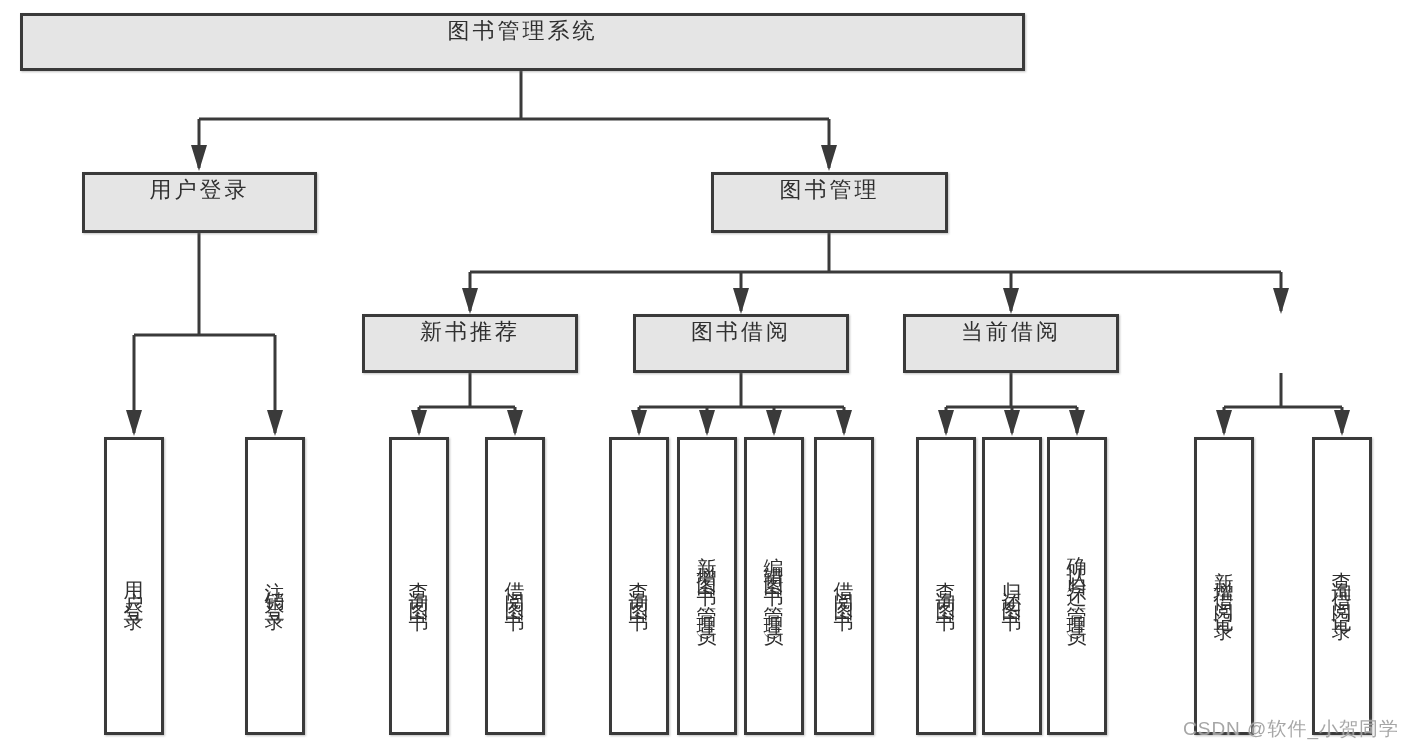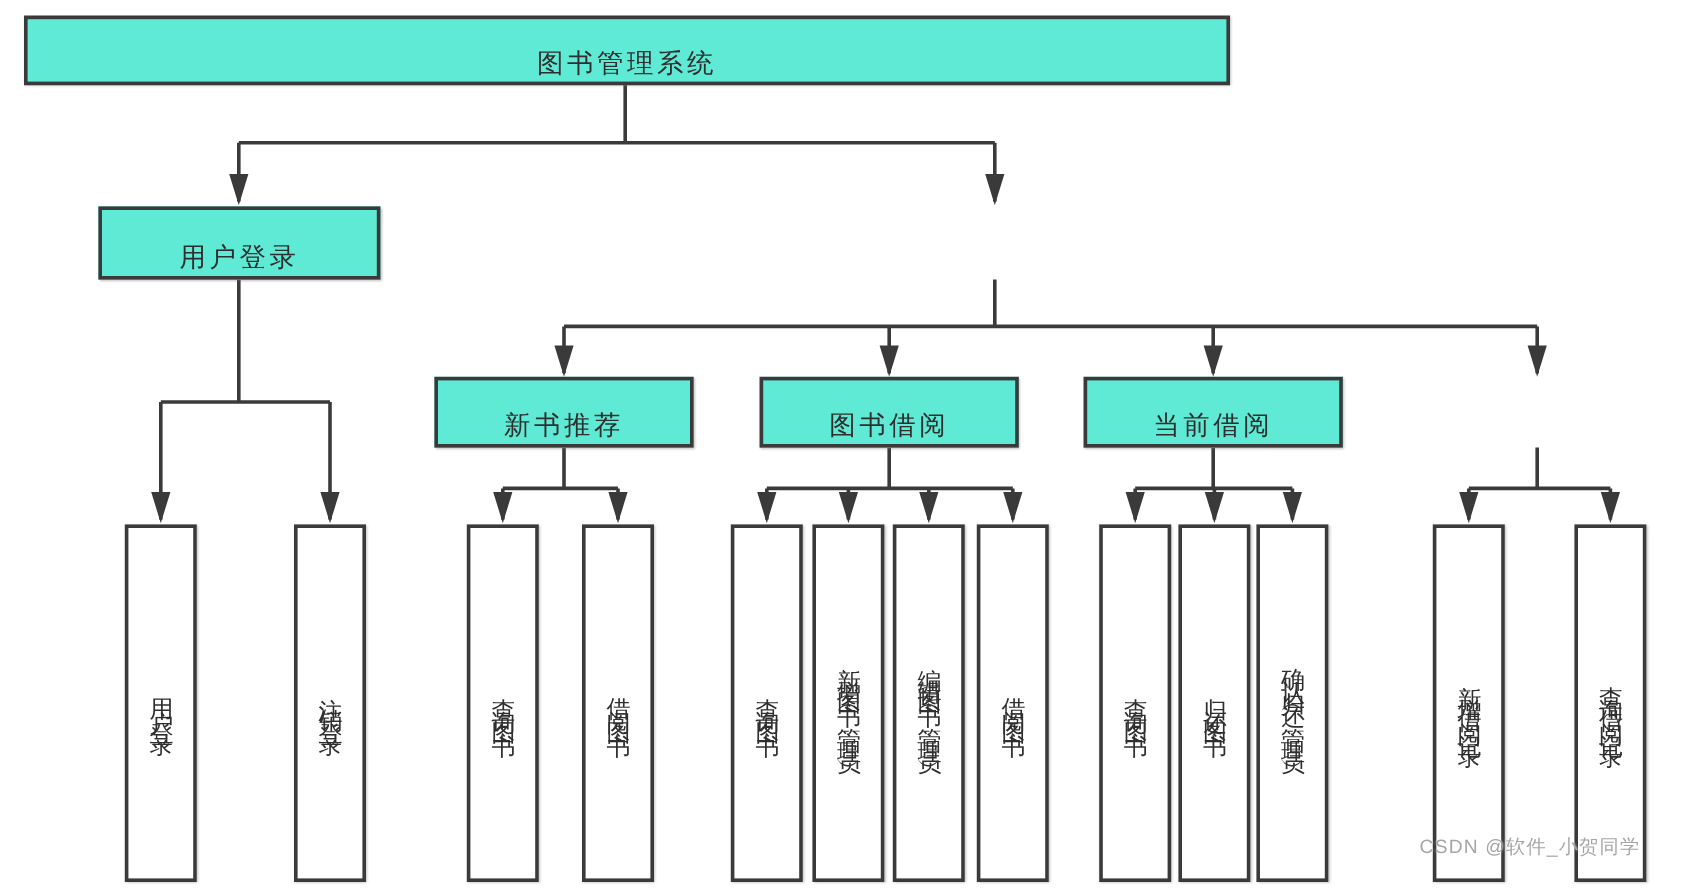--- a/index.html
+++ b/index.html
@@ -20,23 +20,23 @@
     left: 0;
     top: 0;
     width: 1405px;
     height: 747px;
     pointer-events: none;
   }
   .hnode {
     position: absolute;
     box-sizing: border-box;
     border: 3px solid #3a3a3a;
-    background: #5eead4;
+    background: #e5e5e5;
     display: flex;
-    align-items: flex-end;
+    align-items: flex-start;
     justify-content: center;
     color: #2f2f2f;
     box-shadow: 1px 1px 2px rgba(120,120,120,0.45);
   }
   .hnode span {
     font-size: 22px;
     letter-spacing: 3px;
     white-space: nowrap;
   }
   .lvl23 span { font-size: 22px; }
@@ -57,22 +57,22 @@
   .vnode span {
     writing-mode: vertical-rl;
     text-orientation: mixed;
     font-size: 20px;
     letter-spacing: 10px;
     line-height: 1;
   }
   .watermark {
     position: absolute;
     left: 1183px;
-    top: 696px;
-    font-size: 16px;
+    top: 716px;
+    font-size: 19px;
     color: rgba(158,158,158,0.92);
     letter-spacing: 1px;
     white-space: nowrap;
     z-index: 5;
     text-shadow: 0 0 2px rgba(255,255,255,0.8);
   }
 </style>
 </head>
 <body>
 
@@ -98,20 +98,23 @@
       M938 410h16l-8 26z M1004 410h16l-8 26z M1069 410h16l-8 26z
       M1216 410h16l-8 26z M1334 410h16l-8 26z"></path>
   </svg>
 
   <div class="hnode" style="left:20px;top:13px;width:1005px;height:58px">
     <span>图书管理系统</span>
   </div>
 
   <div class="hnode" style="left:82px;top:172px;width:235px;height:61px">
     <span>用户登录</span>
+  </div>
+  <div class="hnode" style="left:711px;top:172px;width:237px;height:61px">
+    <span>图书管理</span>
   </div>
 
   <div class="hnode lvl23" style="left:362px;top:314px;width:216px;height:59px">
     <span>新书推荐</span>
   </div>
   <div class="hnode lvl23" style="left:903px;top:314px;width:216px;height:59px">
     <span>当前借阅</span>
   </div>
   <div class="hnode lvl23" style="left:633px;top:314px;width:216px;height:59px">
     <span>图书借阅</span>

